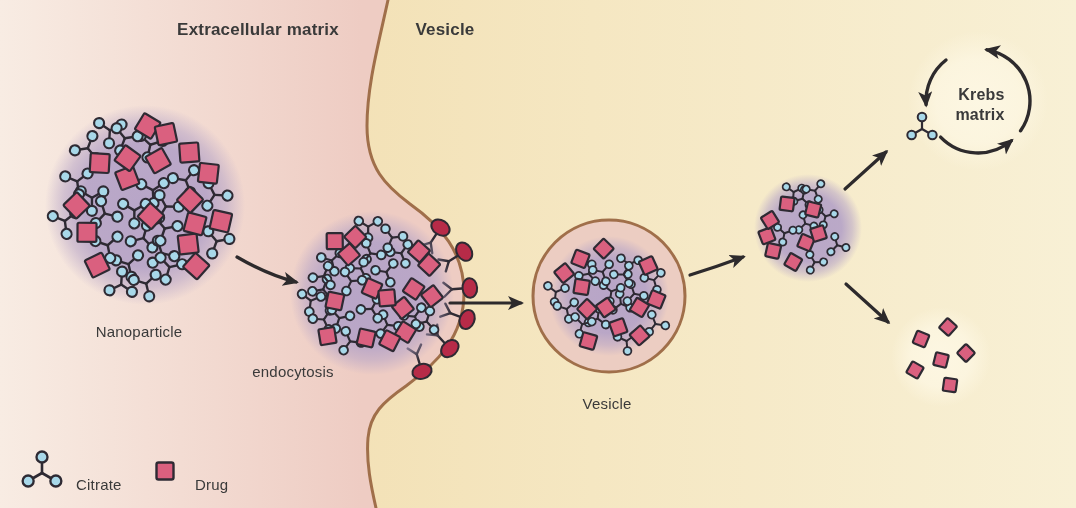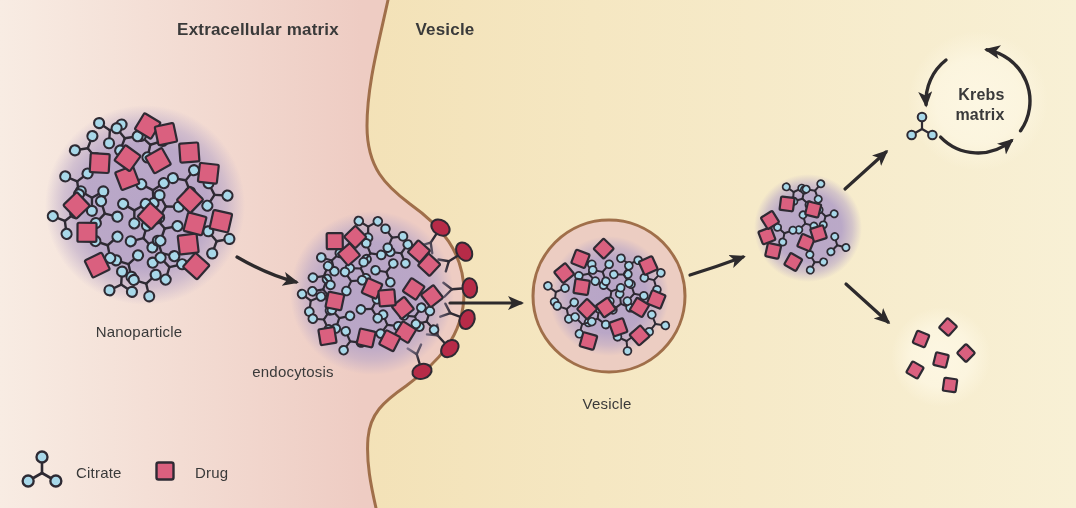--- a/index.html
+++ b/index.html
@@ -3,21 +3,21 @@
 <meta charset="utf-8">
 <style>
   html,body{margin:0;padding:0;background:#fff;}
   #diagram{position:relative;width:1076px;height:508px;overflow:hidden;
            font-family:"Liberation Sans", sans-serif;}
   #scene{position:absolute;left:0;top:0;}
   .lbl{position:absolute;transform:translate(-50%,-50%);white-space:nowrap;
        color:var(--text,#3a3a3a);font-size:15px;letter-spacing:.2px;}
   .lbl.hdr{font-weight:bold;font-size:17px;}
   .lbl.krebs{font-weight:bold;font-size:16px;text-align:right;line-height:1.25;}
-  .lbl.left{transform:translate(0,-50%);}
+  .lbl.left{transform:translate(0,-50%);margin-top:12px;}
   .krebs span{display:block;}
 </style>
 </head>
 <body>
 
 <div id="diagram" style="--text: #3a3a3a;">
   <svg id="scene" width="1076" height="508" viewBox="0 0 1076 508">
     <defs>
       <linearGradient id="gYellow" x1="0" y1="0" x2="1" y2="0">
         <stop offset="0" stop-color="#f0d9a6"></stop>

